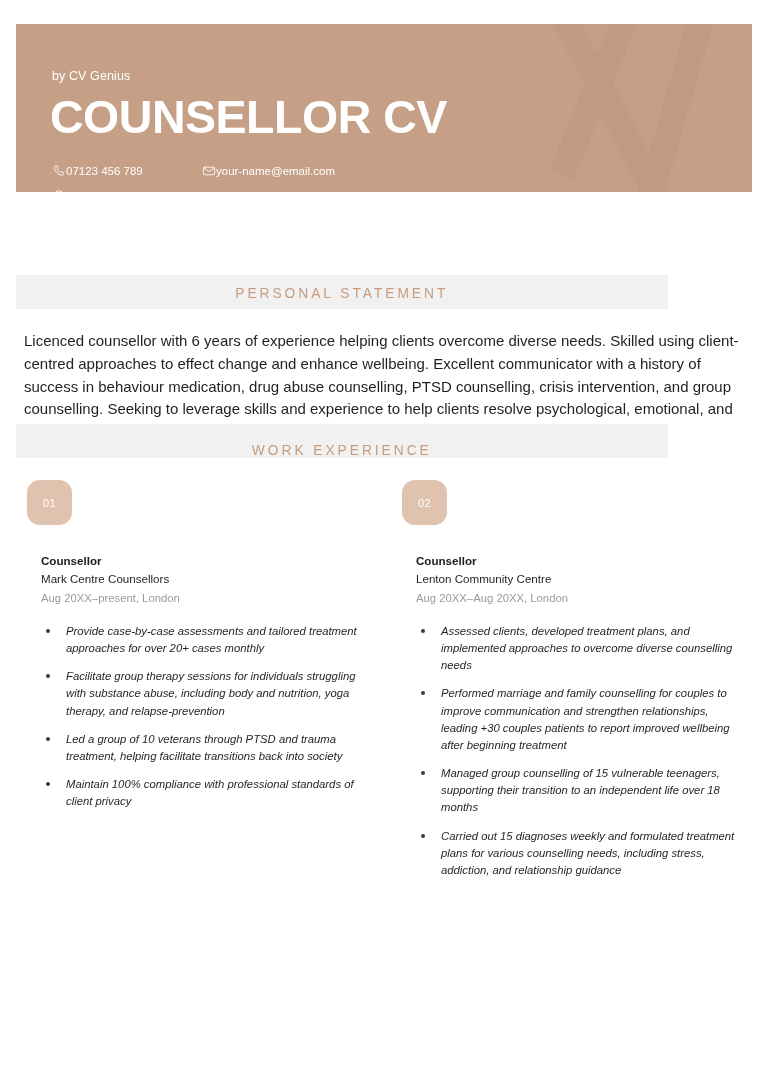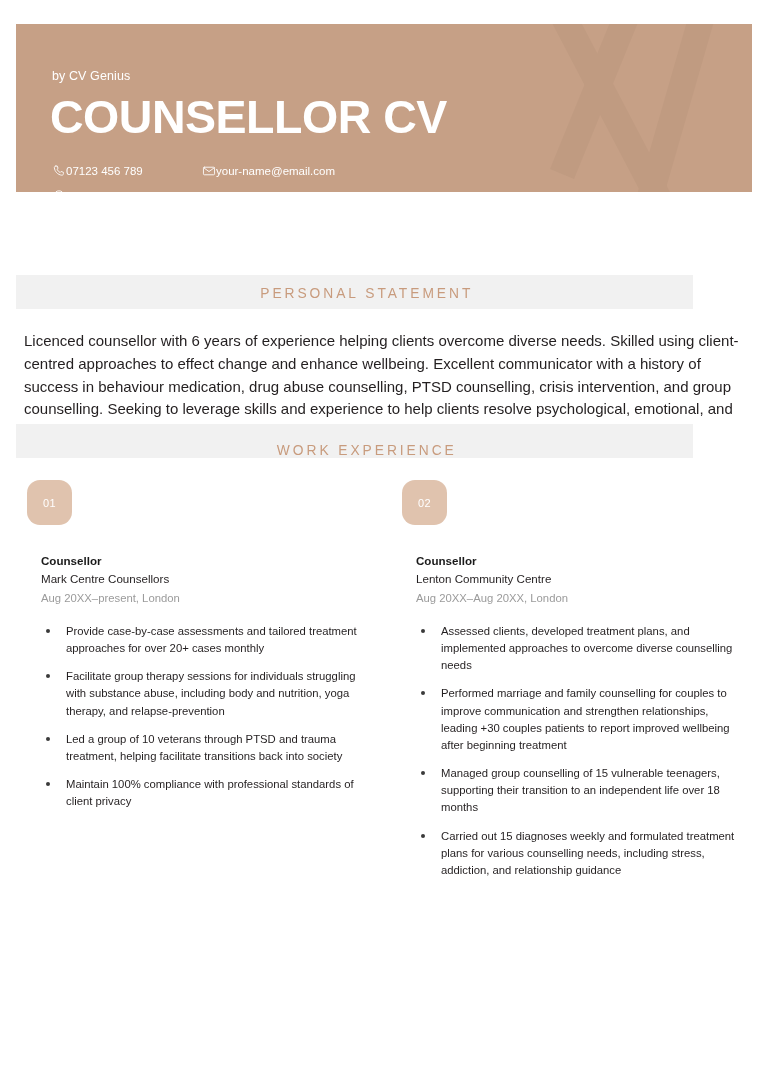--- a/index.html
+++ b/index.html
@@ -103,21 +103,20 @@
   
   .section-bar {
     position: absolute;
     left: 16px;
     width: 652px;
     height: 34px;
     background: #f1f1f1;
     display: flex;
     align-items: center;
     justify-content: center;
-    padding-left: 25px;
   }
   .section-bar span {
     font-size: 15px;
     letter-spacing: 3.2px;
     color: #c89b7d;
     text-transform: uppercase;
     transform: scaleX(0.92);
     transform-origin: center;
     font-weight: normal;
   }
@@ -181,20 +180,21 @@
   .job-dates {
     font-size: 11.3px;
     color: #9b9b9b;
     line-height: 1.6;
     margin-top: 1px;
   }
   ul.bullets {
     margin: 16px 0 0 0;
     padding: 0 0 0 28px;
     list-style: none;
+    font-style: italic;
   }
   ul.bullets li {
     position: relative;
     font-size: 11.3px;
     line-height: 1.52;
     color: #231f20;
     margin-bottom: 11px;
     padding-left: 22px;
   }
   ul.bullets li::before {

